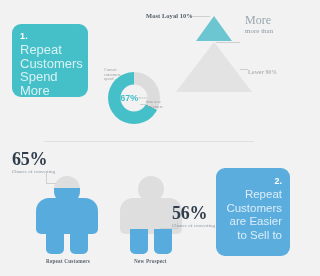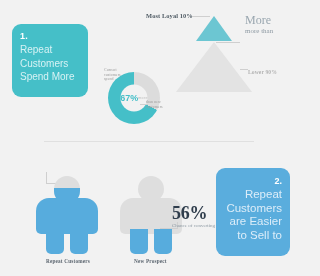--- a/index.html
+++ b/index.html
@@ -18,21 +18,21 @@
   }
   #card1{
     left:12px;top:24px;width:76px;height:73px;
     background:#45bfc8;padding:7px 8px 0 8px;
   }
   #card1 .num{
     color:#ffffff;font-weight:bold;font-size:9px;line-height:11px;
     letter-spacing:.2px;
   }
   #card1 .txt{
-    color:#d7f2f4;font-size:10px;line-height:13.5px;font-weight:300;
+    color:#d7f2f4;font-size:13px;line-height:13.5px;font-weight:300;
     margin-top:1px;
   }
 
   
   #donut-wrap{position:absolute;left:108px;top:72px;width:52px;height:52px;}
   #donut{
     width:52px;height:52px;border-radius:50%;
     background:conic-gradient(from 0deg,#dcdcdc 0deg 118deg,#45bfc8 118deg 360deg);
     position:relative;
   }
@@ -192,20 +192,24 @@
   <div class="leader" style="left:240px;top:69px;width:8px;height:1px;"></div>
   <div id="lbl-lower">Lower 90%</div>
 
   <div id="spendblock">
     <div class="sp">More</div>
     <div class="mt">more than</div>
   </div>
 
   <div id="divider"></div>
 
+  <div class="statblock" id="stat1">
+    <div class="big">65%</div>
+    <div class="small">Chance of converting</div>
+  </div>
   <div class="leader" style="left:46px;top:172px;width:1px;height:12px;"></div>
   <div class="leader" style="left:46px;top:183px;width:22px;height:1px;"></div>
 
   <div class="figure" id="fig1">
     <div class="head"></div>
     <div class="headblue"></div>
     <div class="torso"></div>
     <div class="legs">
       <div class="l"></div>
       <div class="r"></div>

